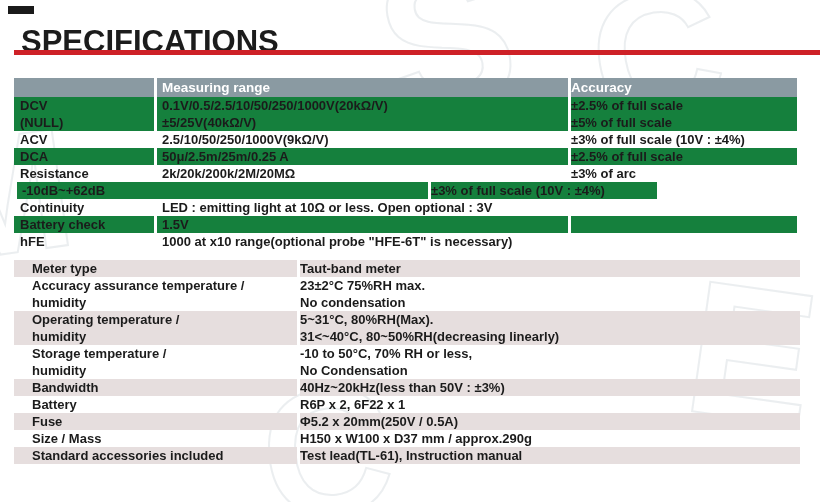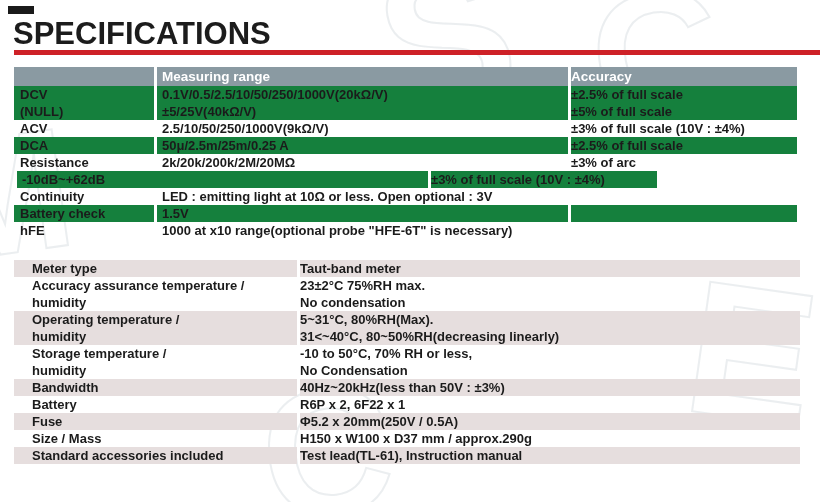--- a/index.html
+++ b/index.html
@@ -23,21 +23,21 @@
   
   .corner-bar{position:absolute;left:8px;top:6px;width:26px;height:8px;background:#1a1a1a;z-index:2;}
   .page-title{
     position:absolute;left:13px;top:16px;z-index:2;
     font-size:31px;font-weight:bold;letter-spacing:0px;color:#1c1c1c;
   }
   .red-rule{position:absolute;left:14px;top:50px;width:806px;height:5px;background:#ce2127;z-index:2;}
   
   .table1{position:absolute;left:14px;top:67px;z-index:1;}
   .t1-row{display:flex;height:17px;}
-  .t1-row.hdr{height:19px;}
+  .t1-row.hdr{height:19px;margin-top:11px;}
   .t1-row .gap{width:3px;background:transparent;}
   .t1-row .c{box-sizing:border-box;font-size:13px;font-weight:bold;line-height:17px;
     white-space:nowrap;overflow:visible;}
   .t1-row.hdr .c{line-height:19px;background:#8a9aa2;color:#ffffff;font-size:13.5px;}
   .t1-row .lab{width:140px;padding-left:6px;}
   .t1-row .rng{width:411px;padding-left:5px;}
   .t1-row .acc{width:226px;}
   .t1-row .sh{background:#15803d;}
   
   .table2{position:absolute;left:14px;top:260px;z-index:1;}
@@ -52,21 +52,21 @@
 </head>
 <body>
 
 <div class="wm wm0">S</div>
 <div class="wm wm1">C</div>
 <div class="wm wm2">E</div>
 <div class="wm wm3">C</div>
 <div class="wm wm4">M</div>
 
 <div class="corner-bar"></div>
-<h1 class="page-title" style="margin:0;">SPECIFICATIONS</h1>
+<h1 class="page-title" style="margin:8px;">SPECIFICATIONS</h1>
 <div class="red-rule"></div>
 
 <div class="table1">
   <div class="t1-row hdr">
     <div class="c lab"></div>
     <div class="gap"></div>
     <div class="c rng">Measuring range</div>
     <div class="gap"></div>
     <div class="c acc">Accuracy</div>
   </div>

